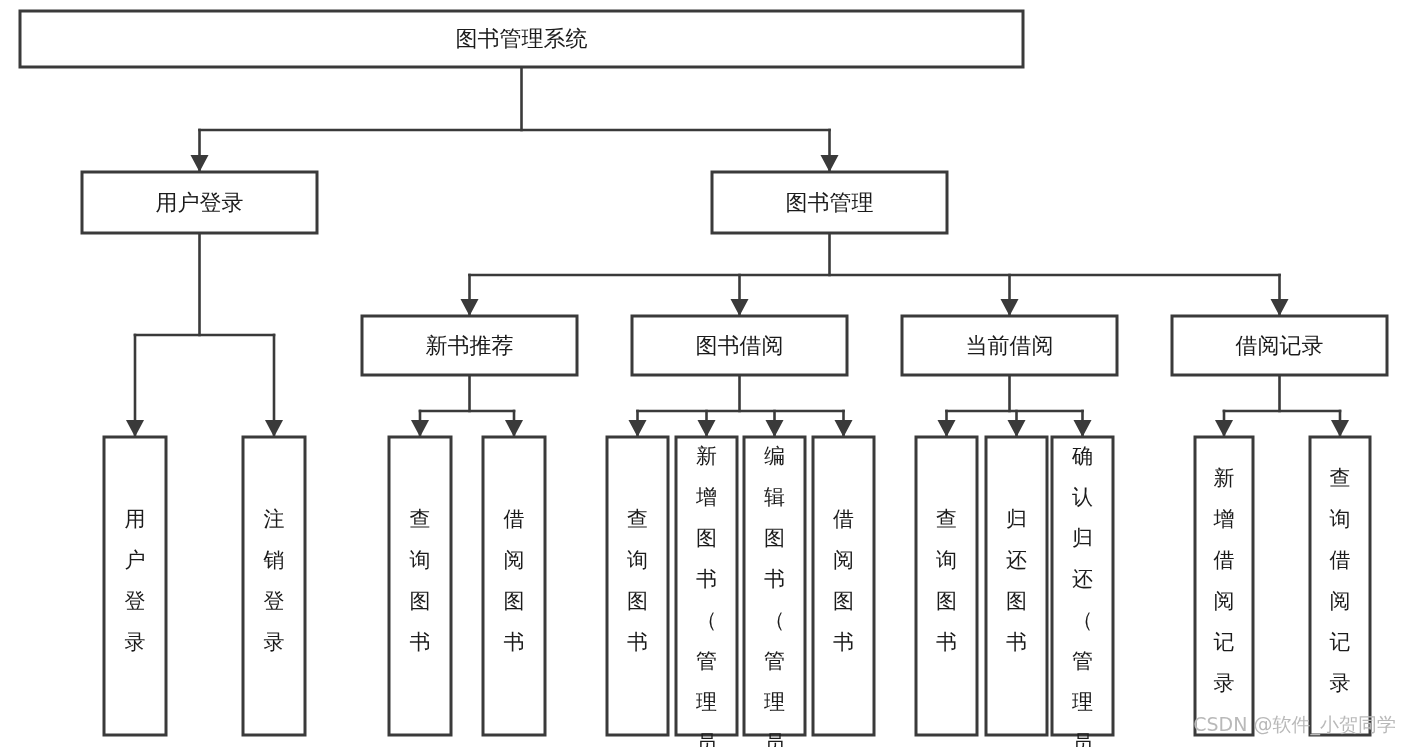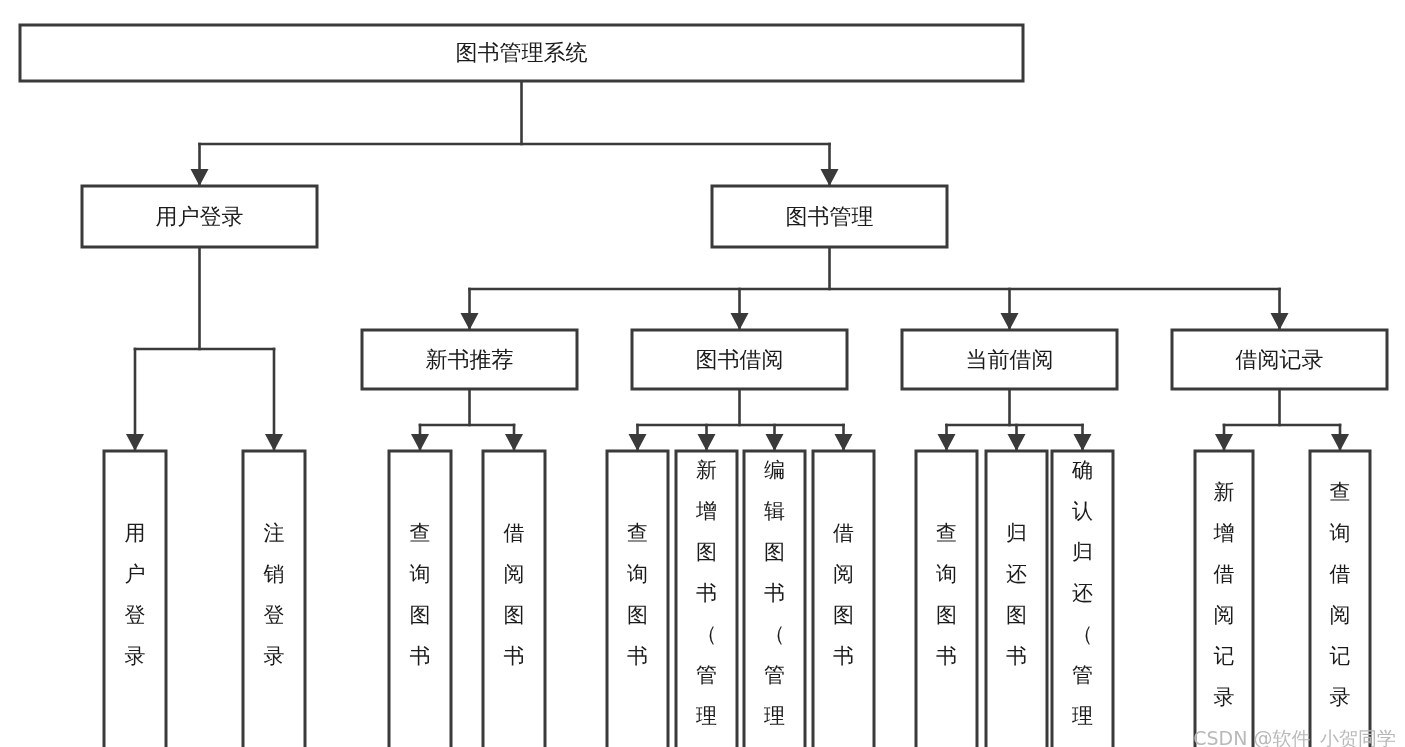--- a/index.html
+++ b/index.html
@@ -9,21 +9,21 @@
   }
   body {
     width: 1405px;
     height: 747px;
     font-family: "DejaVu Sans", "Liberation Sans", sans-serif;
     overflow: hidden;
     position: relative;
   }
   #diagram-root {
     position: absolute;
-    left: 0; top: 14px;
+    left: 0; top: 0;
     width: 1405px;
     height: 719px;
   }
   svg#tree-svg {
     display: block;
     width: 1405px;
     height: 747px;
   }
   .node-box {
     fill: #ffffff;

